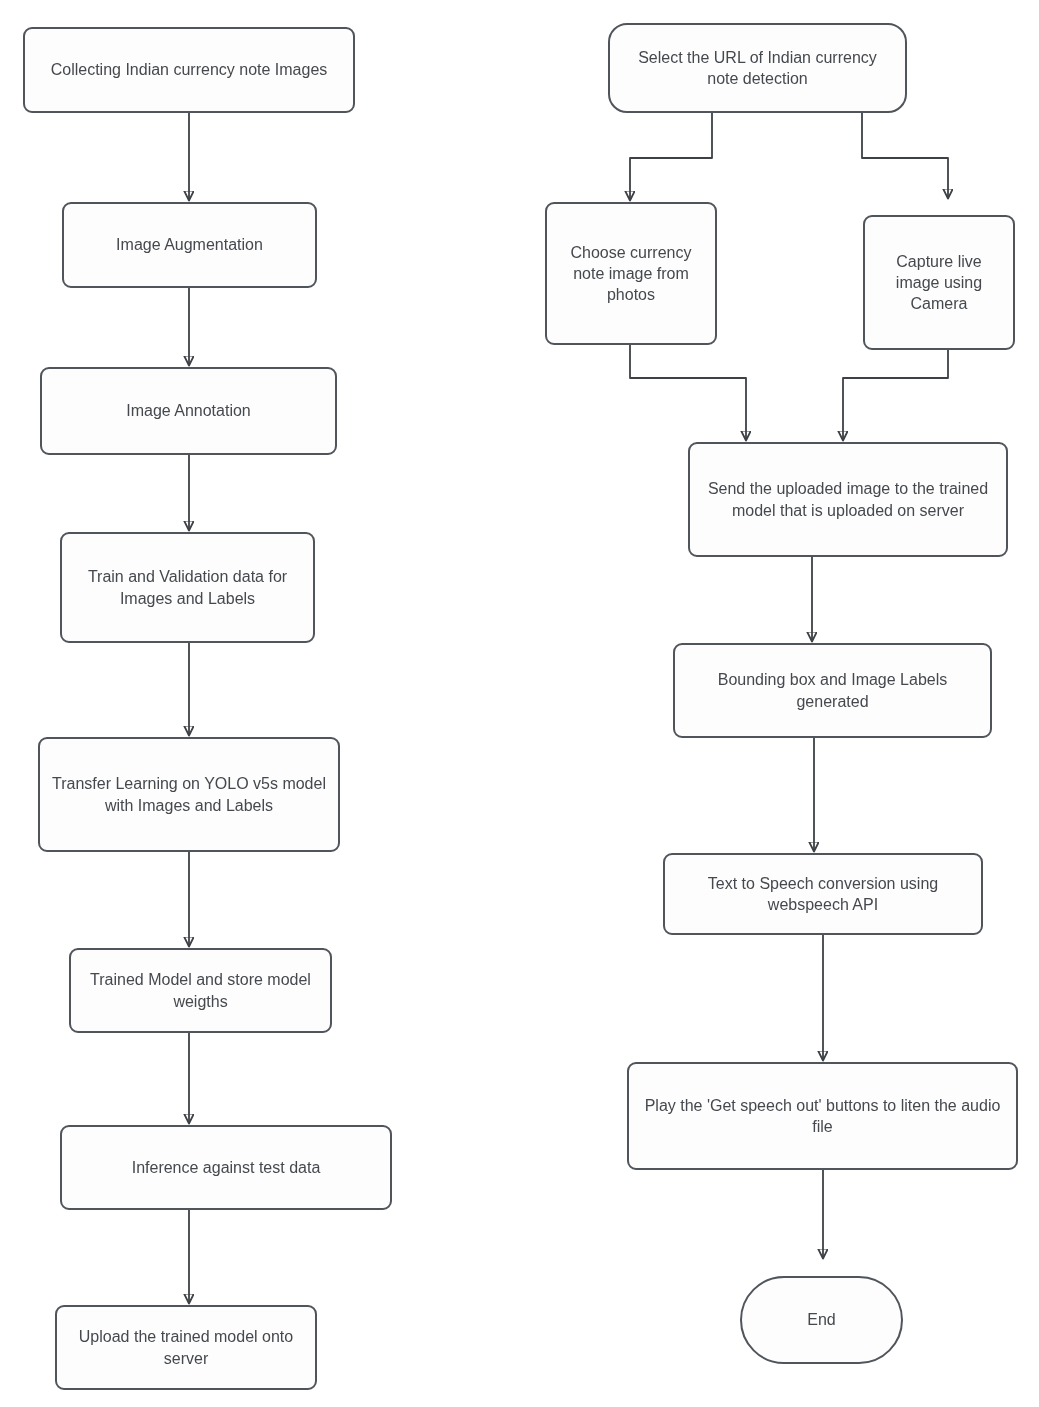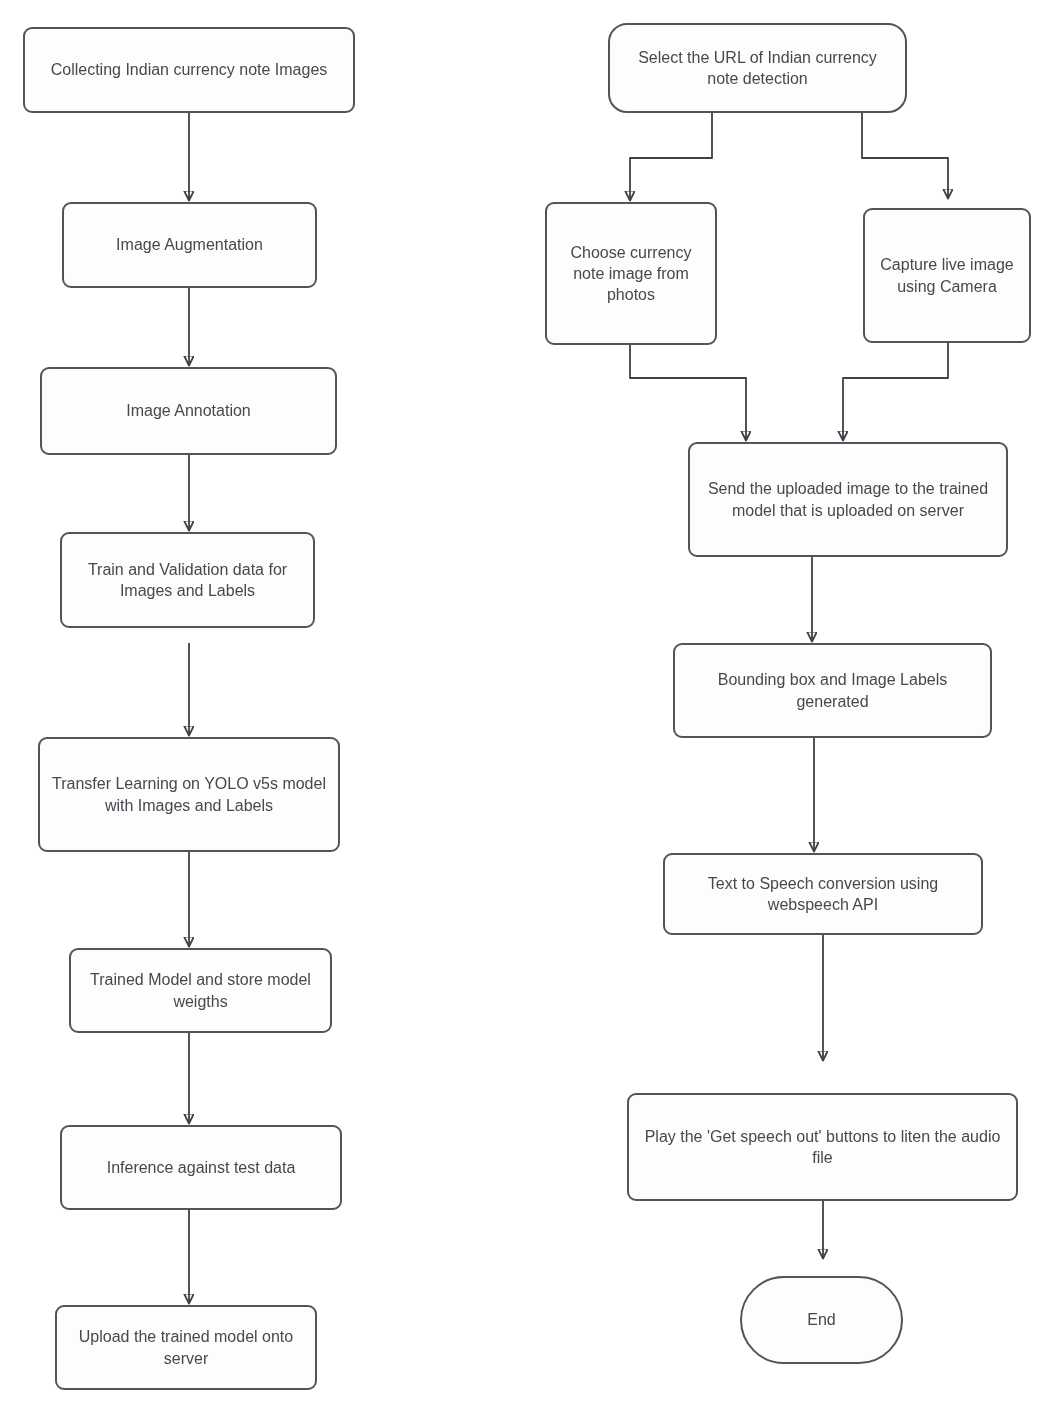--- a/index.html
+++ b/index.html
@@ -66,54 +66,54 @@
 
   <div class="node" style="left:23px;top:27px;width:332px;height:86px;">
     <span>Collecting Indian currency note Images</span>
   </div>
   <div class="node" style="left:62px;top:202px;width:255px;height:86px;">
     <span>Image Augmentation</span>
   </div>
   <div class="node" style="left:40px;top:367px;width:297px;height:88px;">
     <span>Image Annotation</span>
   </div>
-  <div class="node" style="left:60px;top:532px;width:255px;height:96px;text-align:center;">
+  <div class="node" style="left:60px;top:532px;width:255px;height:111px;text-align:center;">
     <span>Train and Validation data for Images and Labels</span>
   </div>
   <div class="node" style="left:38px;top:737px;width:302px;height:115px;">
     <span>Transfer Learning on YOLO v5s model with Images and Labels</span>
   </div>
   <div class="node" style="left:69px;top:948px;width:263px;height:85px;">
     <span>Trained Model and store model weigths</span>
   </div>
-  <div class="node" style="left:60px;top:1125px;width:282px;height:85px;">
+  <div class="node" style="left:60px;top:1125px;width:332px;height:85px;">
     <span>Inference against test data</span>
   </div>
   <div class="node" style="left:55px;top:1305px;width:262px;height:85px;">
     <span>Upload the trained model onto server</span>
   </div>
 
   <div class="node" style="left:608px;top:23px;width:299px;height:90px;border-radius:19px;">
     <span>Select the URL of Indian currency note detection</span>
   </div>
   <div class="node" style="left:545px;top:202px;width:172px;height:143px;">
     <span>Choose currency note image from photos</span>
   </div>
-  <div class="node" style="left:863px;top:208px;width:168px;height:135px;text-align:center;">
+  <div class="node" style="left:863px;top:215px;width:152px;height:135px;text-align:center;">
     <span>Capture live image using Camera</span>
   </div>
   <div class="node" style="left:652px;top:442px;width:320px;height:115px;margin-left:36px;">
     <span>Send the uploaded image to the trained model that is uploaded on server</span>
   </div>
   <div class="node" style="left:673px;top:643px;width:319px;height:95px;">
     <span>Bounding box and Image Labels generated</span>
   </div>
   <div class="node" style="left:663px;top:853px;width:320px;height:82px;">
     <span>Text to Speech conversion using webspeech API</span>
   </div>
-  <div class="node" style="left:627px;top:1062px;width:391px;height:108px;margin-top:31px;">
+  <div class="node" style="left:627px;top:1062px;width:391px;height:108px;">
     <span>Play the 'Get speech out' buttons to liten the audio file</span>
   </div>
   <div class="node node--stadium" style="left:740px;top:1260px;width:163px;height:88px;">
     <span>End</span>
   </div>
 
 </div>
 
 </body></html>

